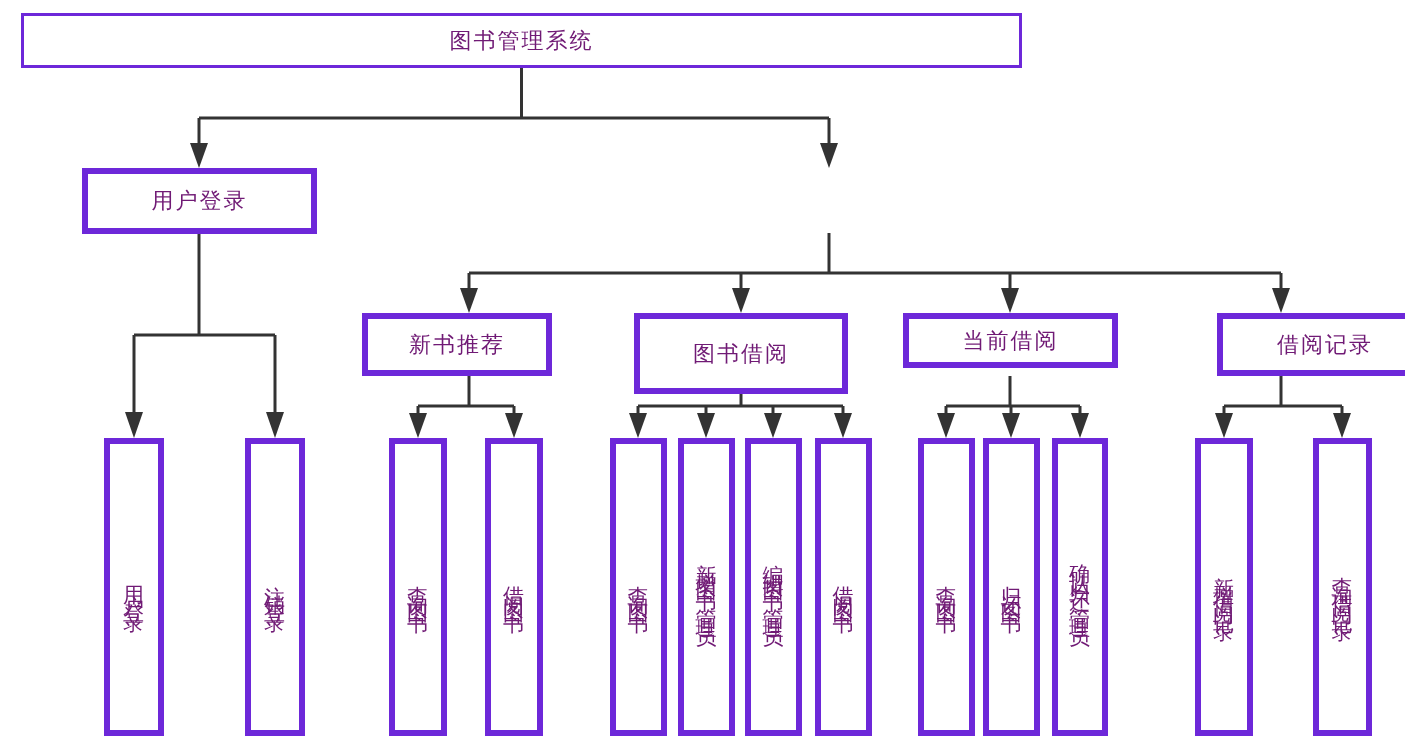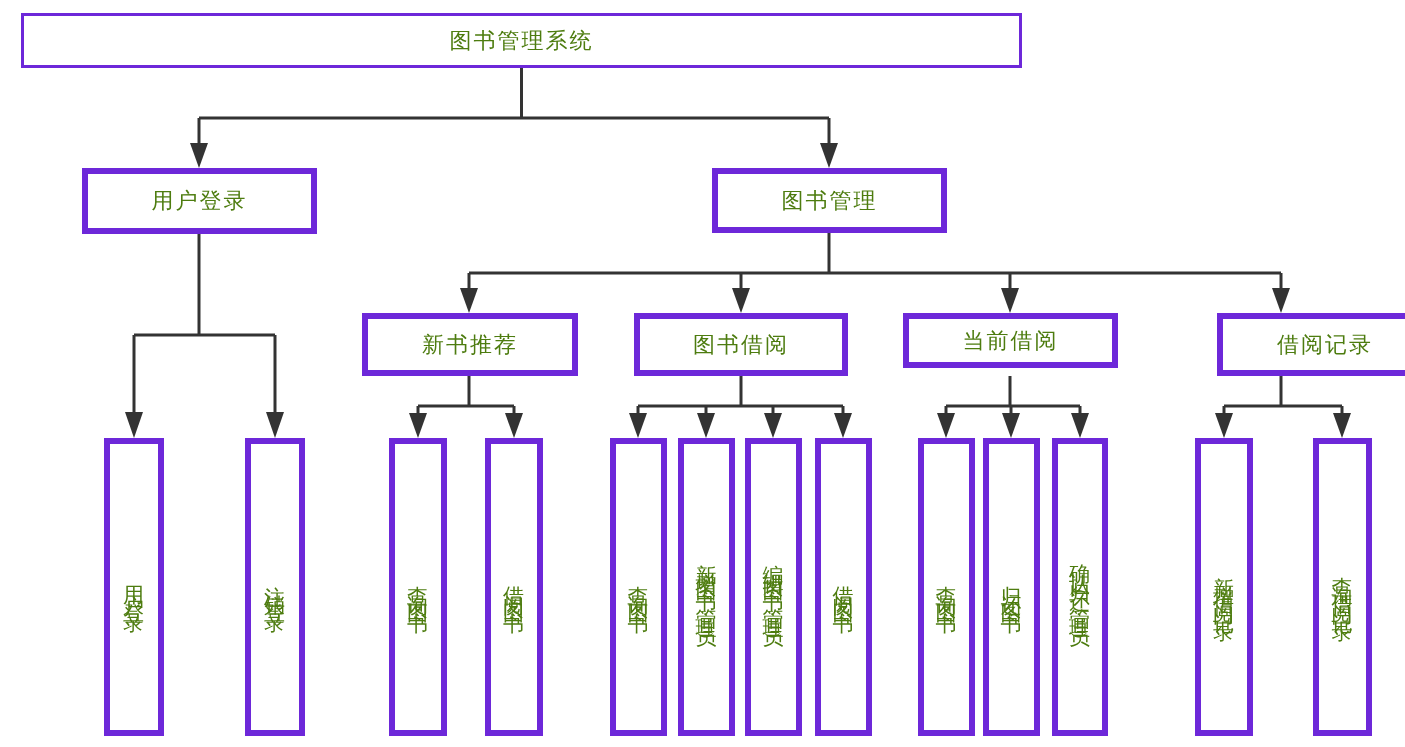--- a/index.html
+++ b/index.html
@@ -13,21 +13,21 @@
   }
   #wires { position: absolute; left: 0; top: 0; }
   .node {
     position: absolute;
     box-sizing: border-box;
     border: 6px solid #6d28d9;
     background: #ffffff;
     display: flex;
     align-items: center;
     justify-content: center;
-    color: #4d7c0f;
+    color: #701a75;
   }
   .hnode {
     font-size: 22px;
     letter-spacing: 2px;
     white-space: nowrap;
   }
   .root { border-width: 3px; }
   .leaf {
     font-size: 21px;
   }
@@ -118,24 +118,23 @@
       <polygon points="1002,413 1020,413 1011,438"></polygon>
       <polygon points="1071,413 1089,413 1080,438"></polygon>
       <polygon points="1215,413 1233,413 1224,438"></polygon>
       <polygon points="1333,413 1351,413 1342,438"></polygon>
     </g>
   </svg>
 
   <div class="node hnode root" style="left:21px; top:13px; width:1001px; height:55px;">图书管理系统</div>
 
   <div class="node hnode" style="left:82px; top:168px; width:235px; height:66px;">用户登录</div>
-  <div class="node hnode" style="left:712px; top:168px; width:235px; height:65px;">图书管理</div>
 
-  <div class="node hnode" style="left:362px; top:313px; width:216px; height:63px;">新书推荐</div>
-  <div class="node hnode" style="left:634px; top:313px; width:214px; height:63px;">图书借阅</div>
+  <div class="node hnode" style="left:362px; top:313px; width:190px; height:63px;">新书推荐</div>
+  <div class="node hnode" style="left:634px; top:313px; width:214px; height:81px;">图书借阅</div>
   <div class="node hnode" style="left:903px; top:313px; width:215px; height:55px;">当前借阅</div>
   <div class="node hnode" style="left:1173px; top:313px; width:216px; height:63px;margin-left:44px;">借阅记录</div>
 
   <div class="node leaf" style="left:104px; top:438px; width:60px; height:298px;">
     <span class="vtext">用户登录</span>
   </div>
   <div class="node leaf" style="left:245px; top:438px; width:60px; height:298px;">
     <span class="vtext">注销登录</span>
   </div>
 

